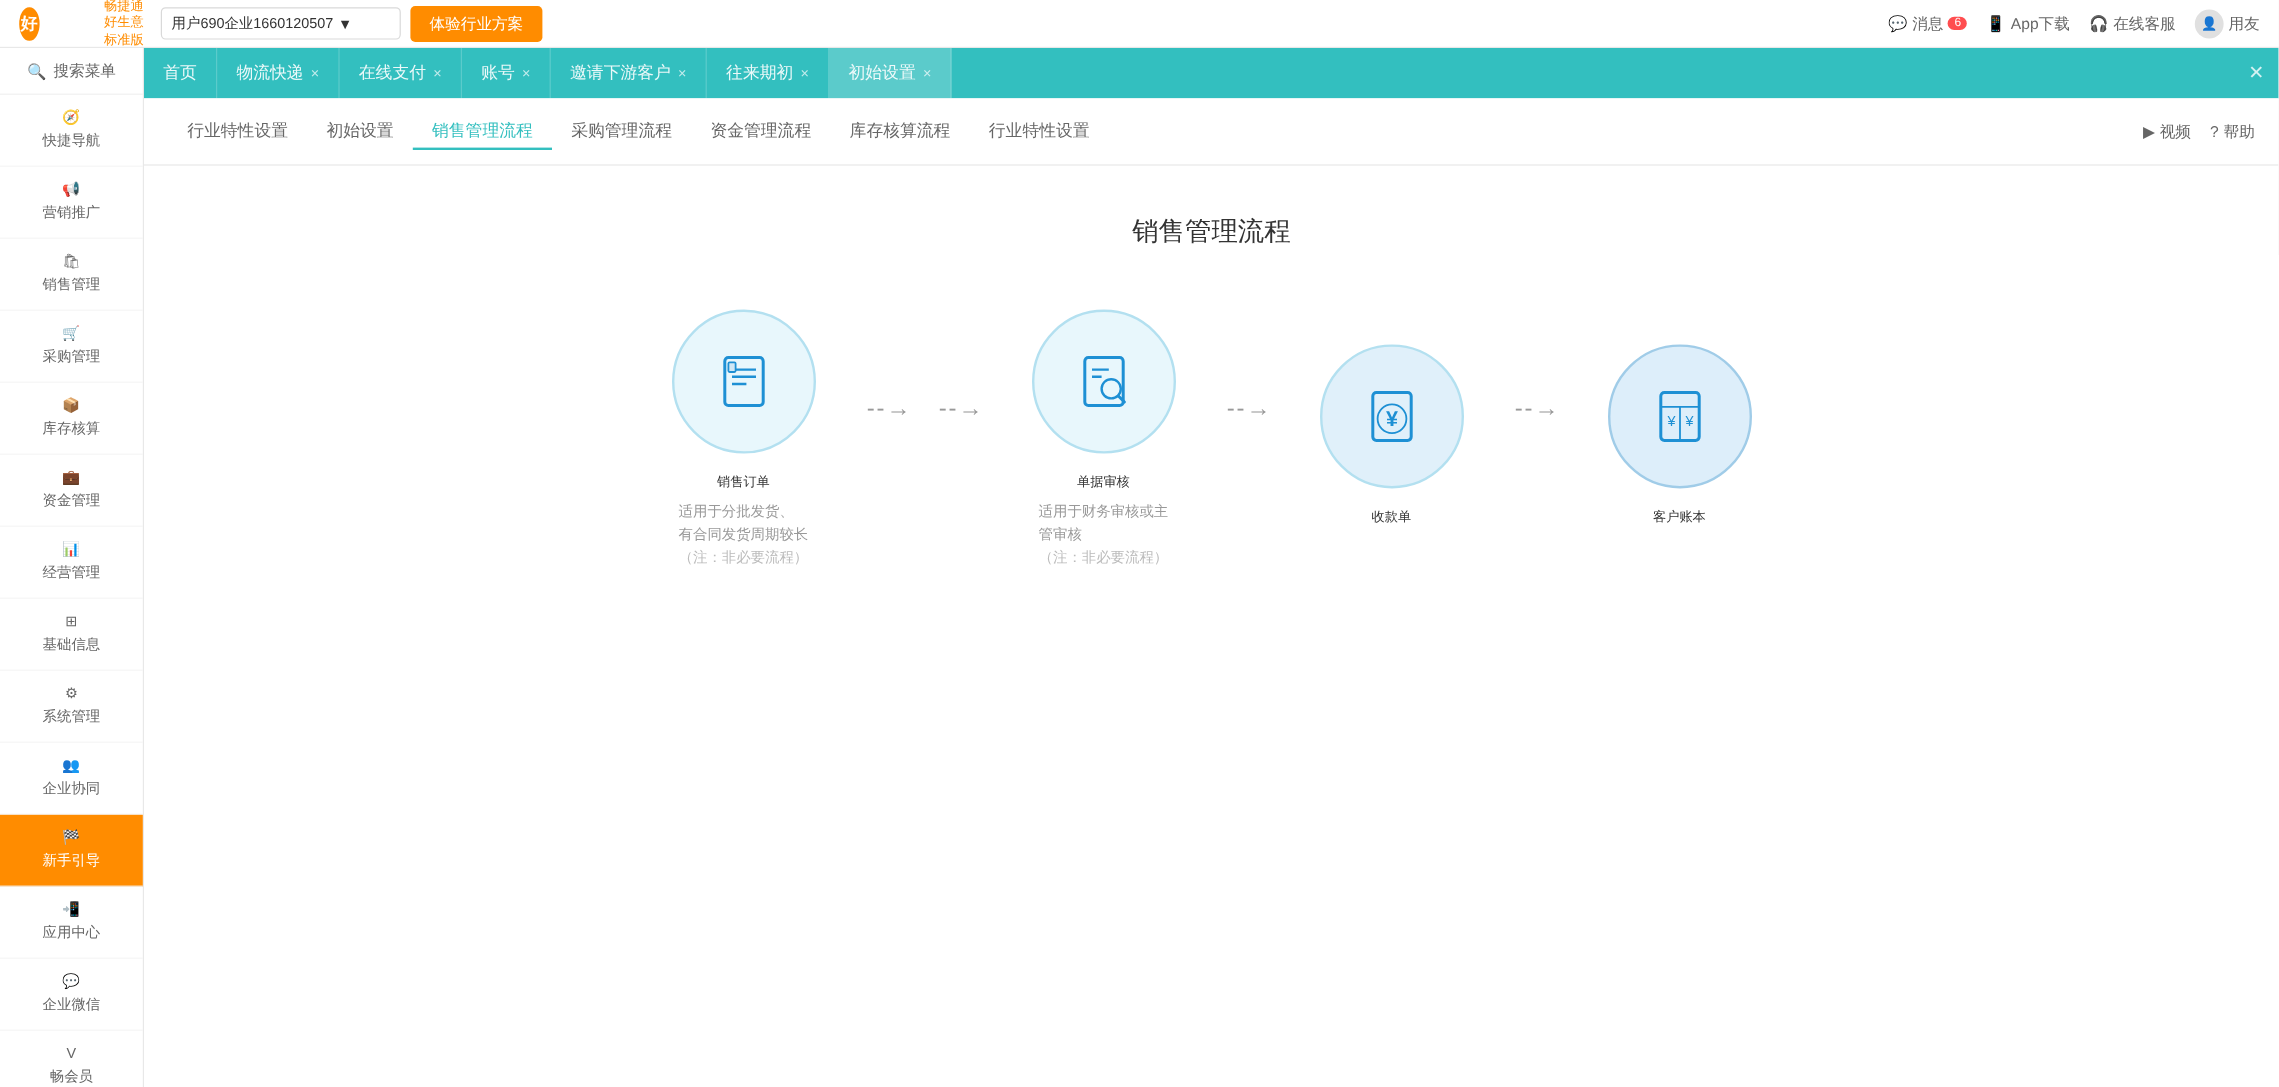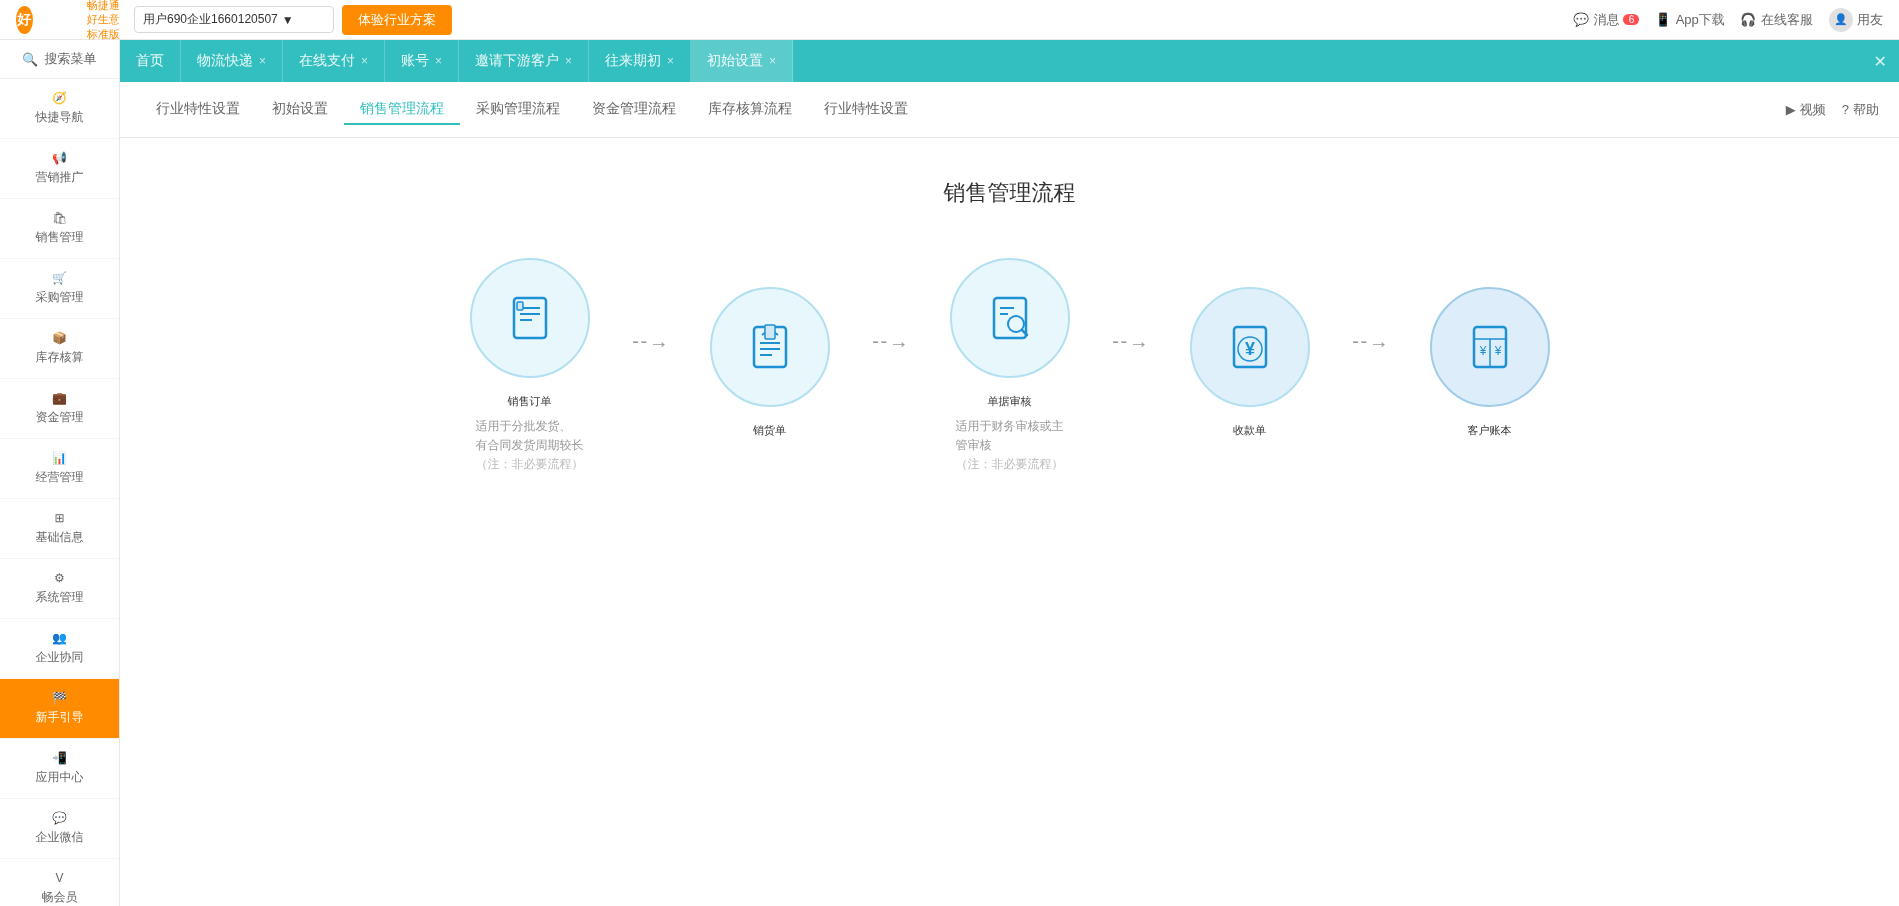--- a/index.html
+++ b/index.html
@@ -248,34 +248,20 @@
                 <line x1="16" y1="28" x2="28" y2="28" stroke="#1e90d4" stroke-width="2"></line>
                 <rect x="13" y="10" width="6" height="8" rx="1" stroke="#1e90d4" stroke-width="1.5" fill="#d0e8f5"></rect>
               </svg>
             </div>
             <div class="flow-label">销售订单</div>
             <div class="flow-desc">适用于分批发货、<br>有合同发货周期较长<br><span style="color:#bbb">（注：非必要流程）</span></div>
           </div>
 
           <div class="flow-arrow">- - →</div>
 
-          <div class="flow-item">
-            <div class="flow-circle">
-              <svg viewBox="0 0 52 52" fill="none" xmlns="http://www.w3.org/2000/svg">
-                <rect x="10" y="6" width="32" height="40" rx="3" stroke="#1e90d4" stroke-width="2.5" fill="none"></rect>
-                <path d="M18 14 L26 8 L34 14" stroke="#1e90d4" stroke-width="2" fill="none"></path>
-                <line x1="16" y1="22" x2="36" y2="22" stroke="#1e90d4" stroke-width="2"></line>
-                <line x1="16" y1="28" x2="36" y2="28" stroke="#1e90d4" stroke-width="2"></line>
-                <line x1="16" y1="34" x2="28" y2="34" stroke="#1e90d4" stroke-width="2"></line>
-                <rect x="21" y="4" width="10" height="14" rx="1" stroke="#1e90d4" stroke-width="1.5" fill="#d0e8f5"></rect>
-              </svg>
-            </div>
-            <div class="flow-label">销货单</div>
-            <div class="flow-desc"></div>
-          </div>
 
           <div class="flow-arrow">- - →</div>
 
           <div class="flow-item">
             <div class="flow-circle">
               <svg viewBox="0 0 52 52" fill="none" xmlns="http://www.w3.org/2000/svg">
                 <rect x="10" y="6" width="32" height="40" rx="3" stroke="#1e90d4" stroke-width="2.5" fill="none"></rect>
                 <circle cx="32" cy="32" r="8" stroke="#1e90d4" stroke-width="2" fill="none"></circle>
                 <line x1="38" y1="38" x2="43" y2="43" stroke="#1e90d4" stroke-width="2.5" stroke-linecap="round"></line>
                 <line x1="16" y1="16" x2="30" y2="16" stroke="#1e90d4" stroke-width="2"></line>

